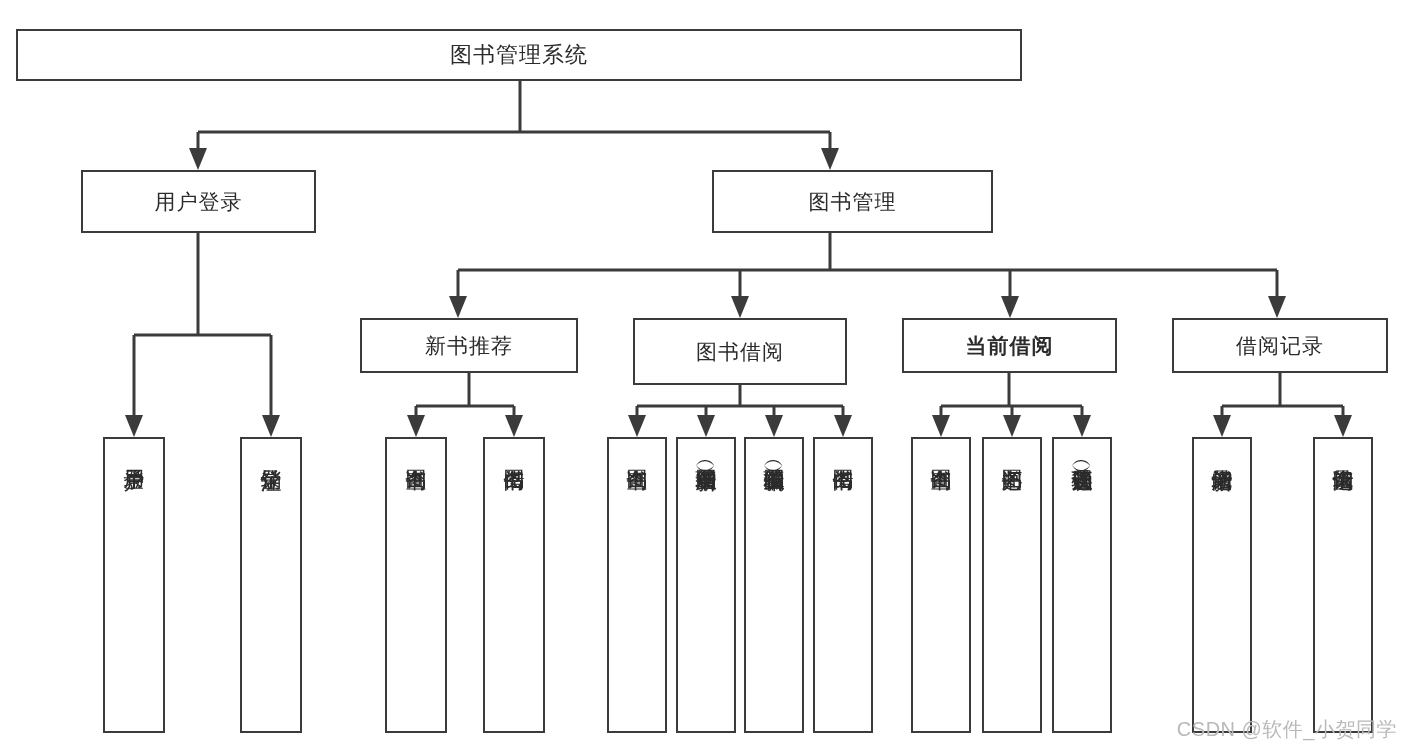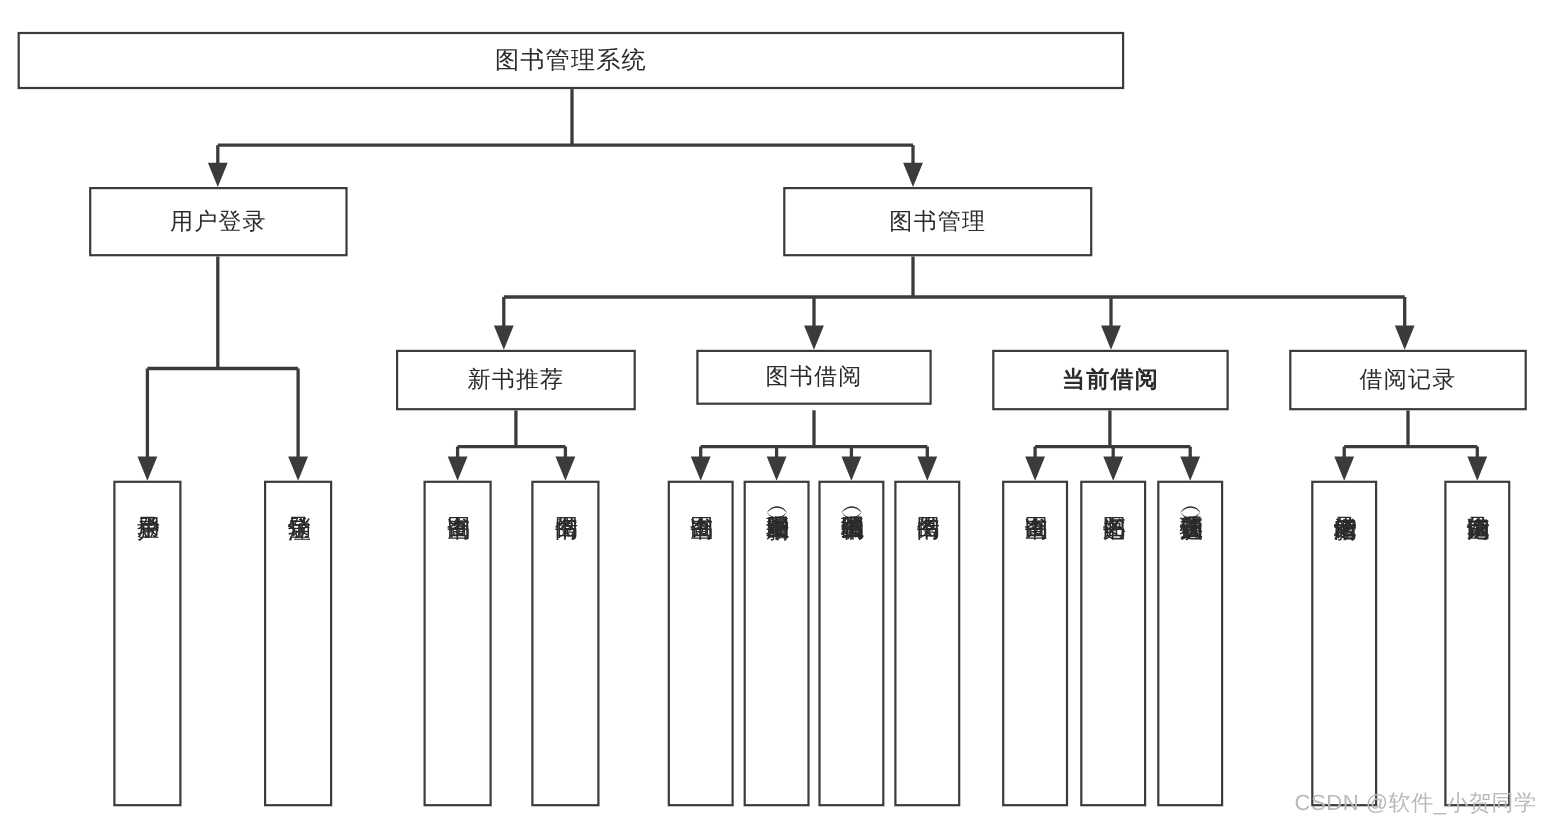--- a/index.html
+++ b/index.html
@@ -134,21 +134,21 @@
       </div>
       <div class="node horiz" style="left: 81px; top: 170px; width: 235px; height: 63px; border-color: rgb(59, 59, 59); background: rgb(255, 255, 255); color: rgb(43, 43, 43);">
         <span>用户登录</span>
       </div>
       <div class="node horiz" style="left: 712px; top: 170px; width: 281px; height: 63px; border-color: rgb(59, 59, 59); background: rgb(255, 255, 255); color: rgb(43, 43, 43);">
         <span>图书管理</span>
       </div>
       <div class="node horiz" style="left: 360px; top: 318px; width: 218px; height: 55px; border-color: rgb(59, 59, 59); background: rgb(255, 255, 255); color: rgb(43, 43, 43);">
         <span>新书推荐</span>
       </div>
-      <div class="node horiz" style="left: 633px; top: 318px; width: 214px; height: 50px; border-color: rgb(59, 59, 59); background: rgb(255, 255, 255); color: rgb(43, 43, 43);">
+      <div class="node horiz" style="left: 633px; top: 318px; width: 214px; height: 67px; border-color: rgb(59, 59, 59); background: rgb(255, 255, 255); color: rgb(43, 43, 43);">
         <span>图书借阅</span>
       </div>
       <div class="node horiz" style="left: 902px; top: 318px; width: 215px; height: 55px; border-color: rgb(59, 59, 59); background: rgb(255, 255, 255); color: rgb(43, 43, 43); font-weight: bold;">
         <span>当前借阅</span>
       </div>
       <div class="node horiz" style="left: 1172px; top: 318px; width: 216px; height: 55px; border-color: rgb(59, 59, 59); background: rgb(255, 255, 255); color: rgb(43, 43, 43);">
         <span>借阅记录</span>
       </div>
       <div class="node vert" style="left: 103px; top: 437px; width: 62px; height: 296px; border-color: rgb(59, 59, 59); background: rgb(255, 255, 255); color: rgb(43, 43, 43);">
         <span class="vlabel">用户登录</span>

